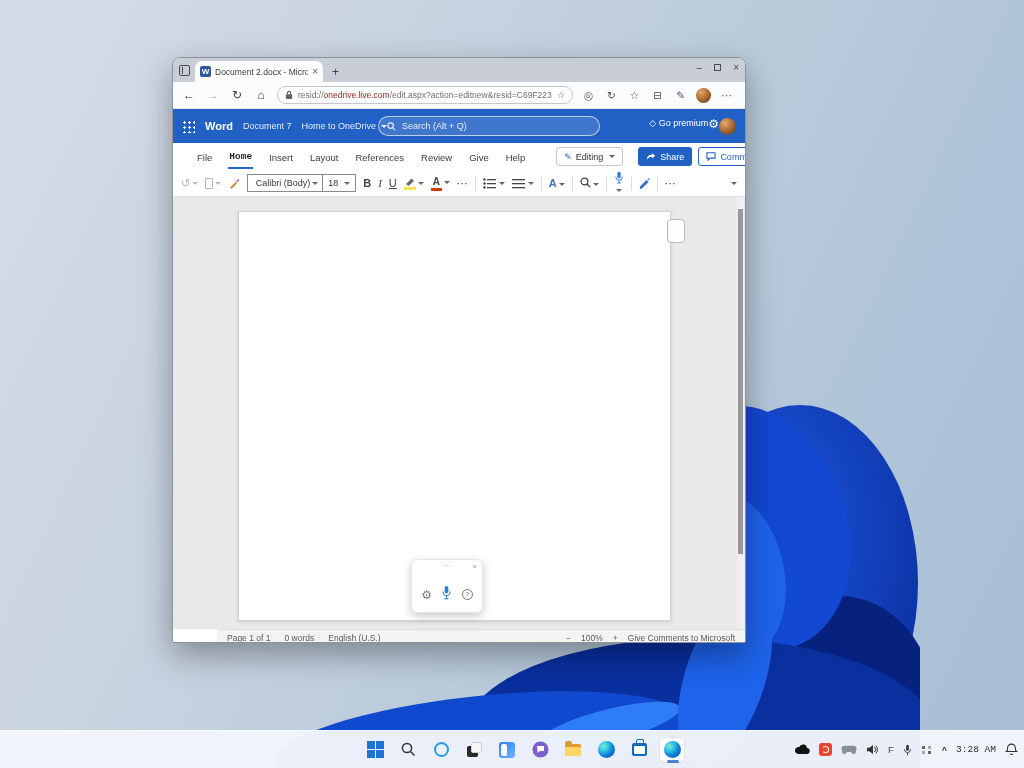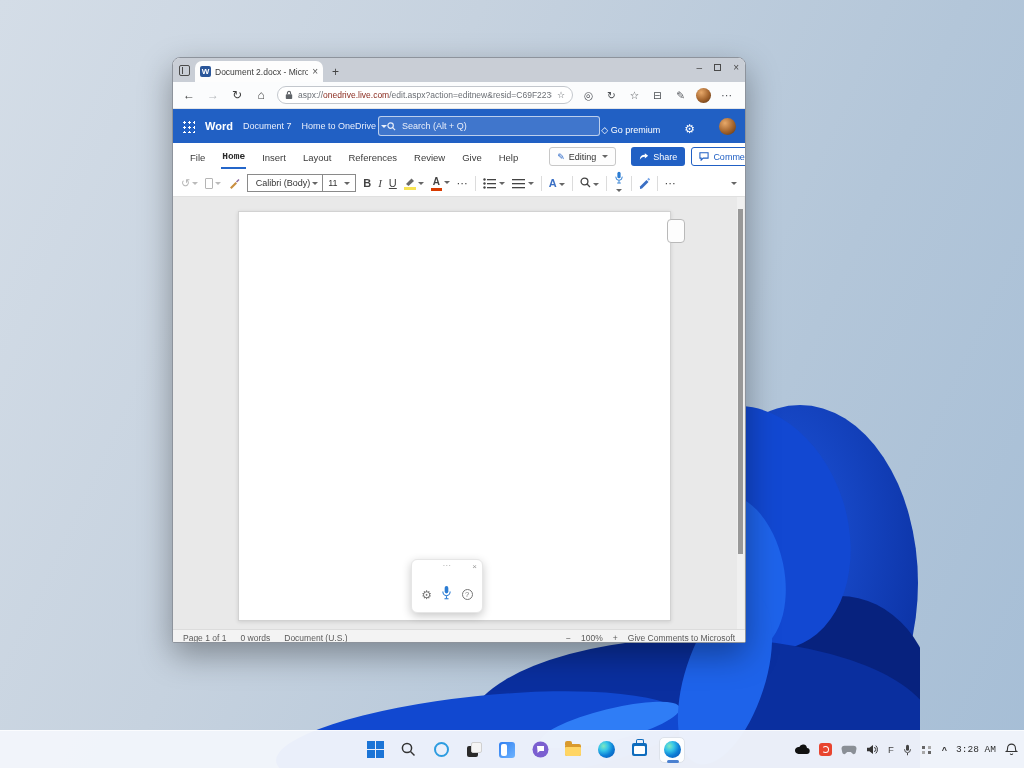--- a/index.html
+++ b/index.html
@@ -40,28 +40,28 @@
   .avatar { width:15px; height:15px; border-radius:50%;
     background:radial-gradient(circle at 35% 30%, #e8a96a, #a1622c 55%, #5c3414 95%); flex:0 0 auto; }
 
   
   .wordheader { height:34px; background:#2160c4; display:flex; align-items:center; padding:0 9px; gap:10px; color:#fff; }
   .waffle { width:13px; height:13px;
     background-image:radial-gradient(circle,#fff 1.2px,transparent 1.4px); background-size:5px 5px; }
   .wh-app { font-size:11px; font-weight:bold; }
   .wh-doc, .wh-saved { font-size:9px; color:#e8eefc; display:flex; align-items:center; gap:3px; }
   .searchpill { position:absolute; left:205px; width:222px; height:20px; border:1px solid rgba(255,255,255,.65);
-    background:rgba(255,255,255,.14); border-radius:3px; display:flex; align-items:center; gap:6px; padding:0 8px;
+    background:rgba(255,255,255,.14); border-radius:10px; display:flex; align-items:center; gap:6px; padding:0 8px;
     font-size:9px; color:#e9effa; }
   .wordheader { position:relative; }
-  .wh-right { margin-left:auto; display:flex; align-items:flex-end; gap:24px; font-size:9px; }
+  .wh-right { margin-left:auto; display:flex; align-items:flex-start; gap:0; font-size:9px; }
   .gear { font-size:12px; line-height:1; }
 
   
-  .ribbontabs { height:27px; background:#fff; display:flex; align-items:center; padding:0 16px; gap:15px; font-size:9.5px; color:#3b3b3b;text-align:right; }
+  .ribbontabs { height:27px; background:#fff; display:flex; align-items:center; padding:0 23px; gap:15px; font-size:9.5px; color:#3b3b3b;text-align:right; }
   .rtab { padding:6px 1px 5px; }
   .rtab.active { font-weight:bold; color:#2a2a2a; border-bottom:2.5px solid #2466c9;font-family:Liberation Mono, monospace; }
   .editpill { display:flex; align-items:center; gap:4px; border:1px solid #c8c8c8; background:#fdfdfd; border-radius:3px;
     height:19px; padding:0 7px; font-size:9px; color:#333; }
   .rt-right { margin-left:auto; display:flex; gap:6px; }
   .btn-share { background:#2160c4; color:#fff; border-radius:3px; height:19px; display:flex; align-items:center; gap:4px;
     padding:0 8px; font-size:9px; }
   .btn-comments { background:#fff; color:#2160c4; border:1px solid #2160c4; border-radius:3px; height:19px;
     display:flex; align-items:center; gap:4px; padding:0 7px; font-size:9px; }
 
@@ -97,21 +97,21 @@
     box-shadow:0 3px 10px rgba(0,0,0,.22); border:1px solid #e6e6e6; }
   .dictcard .handle { position:absolute; top:1px; left:0; right:0; text-align:center; color:#b0b0b0; font-size:8px; letter-spacing:1px; }
   .dictcard .dclose { position:absolute; top:2px; right:5px; color:#9a9a9a; font-size:8px; }
   .dictrow { position:absolute; left:0; right:0; bottom:8px; display:flex; justify-content:space-evenly; align-items:center; }
   .helpcirc { width:11px; height:11px; border:1.1px solid #777; border-radius:50%; font-size:7.5px; color:#777;
     display:flex; align-items:center; justify-content:center; }
   .dgear { color:#777; font-size:12px; line-height:1; }
 
   
   .statusbar { height:16px; background:#f3f3f3; border-top:1px solid #dcdcdc; display:flex; align-items:center;
-    padding:0 10px; gap:14px; font-size:8.5px; color:#5a5a5a; }
+    padding:0 10px; gap:14px; font-size:8.5px; color:#5a5a5a;margin-left:44px; }
   .sb-right { margin-left:auto; display:flex; align-items:center; gap:10px; }
 
   
   #taskbar { position:absolute; left:0; bottom:0; width:1024px; height:38px; background:rgba(242,245,251,.97);
     border-top:1px solid rgba(255,255,255,.7); z-index:3; display:flex; align-items:center; }
   .task-center { position:absolute; left:362px; display:flex; align-items:center; gap:7px; }
   .tbi { width:26px; height:26px; display:flex; align-items:center; justify-content:center; border-radius:5px; }
   .ring { width:15px; height:15px; border:2.4px solid #2d9ce0; border-radius:50%; }
   .tview { position:relative; width:15px; height:15px; }
   .tview .b1 { position:absolute; left:0; bottom:0; width:11px; height:11px; background:#2a2a2a; border-radius:2px; }
@@ -181,21 +181,21 @@
     <div class="navbar">
       <span class="nav-ic">←</span>
       <span class="nav-ic dis">→</span>
       <span class="nav-ic">↻</span>
       <span class="nav-ic">⌂</span>
       <div class="addrpill">
         <svg width="8" height="10" viewBox="0 0 10 12">
           <rect x="1" y="5" width="8" height="6" rx="1" fill="#5f6368"></rect>
           <path d="M3 5 V3.5 a2 2 0 0 1 4 0 V5" fill="none" stroke="#5f6368" stroke-width="1.4"></path>
         </svg>
-        <span class="url"><span>aspx://</span><span class="host">onedrive.live.com</span><span>/edit.aspx?action=editnew&amp;resid=C69F2238...</span></span>
+        <span class="url"><span>resid://</span><span class="host">onedrive.live.com</span><span>/edit.aspx?action=editnew&amp;resid=C69F2238...</span></span>
         <span style="font-size:9px;color:#5f6368;">☆</span>
       </div>
       <span class="tb-ic">◎</span>
       <span class="tb-ic">↻</span>
       <span class="tb-ic">☆</span>
       <span class="tb-ic">⊟</span>
       <span class="tb-ic">✎</span>
       <span class="avatar"></span>
       <span class="tb-ic">⋯</span>
     </div>
@@ -260,21 +260,21 @@
         <path d="M2 10.5 L7.5 5 9 6.5 3.5 12z" fill="#c98f3f"></path>
           <path d="M8 4.5 L10.5 2 11.5 3 9 5.5z" fill="#8c6a9e"></path>
       </svg>
       <span class="fontbox">
         <span class="fname">
             <span>Calibri (Body)</span>
             <span class="chv"></span>
           </span>
         <span class="fdiv"></span>
         <span class="fsize">
-            <span>11</span>
+            <span>18</span>
             <span class="chv"></span>
           </span>
       </span>
       <span class="fmt-b">B</span>
       <span class="fmt-i">I</span>
       <span class="fmt-u">U</span>
       <span><span class="stackic">
             <svg width="12" height="9" viewBox="0 0 12 9">
               <path d="M2 7 L7.5 1.5 10 4 4.5 9z" fill="#6a6a6a"></path>
             </svg>
@@ -351,21 +351,21 @@
       </div>
 
       <div class="vscroll">
           <div class="thumb"></div>
         </div>
     </div>
 
     <div class="statusbar">
       <span>Page 1 of 1</span>
       <span>0 words</span>
-      <span>Document (U.S.)</span>
+      <span>English (U.S.)</span>
       <span class="sb-right">
         <span>−</span>
         <span>100%</span>
         <span>+</span>
         <span>Give Comments to Microsoft</span>
       </span>
     </div>
   </div>
 
   <div id="taskbar">

